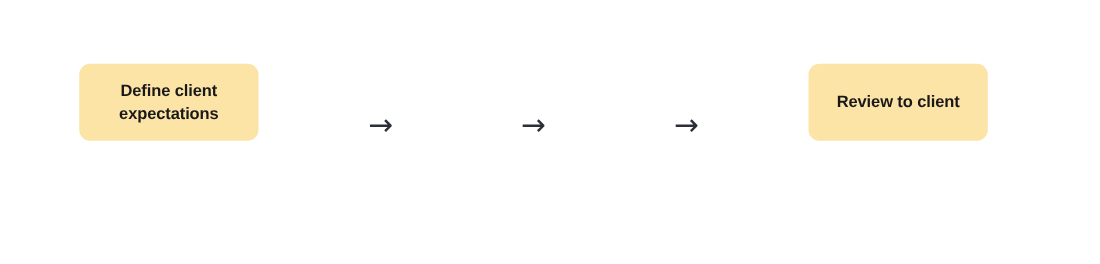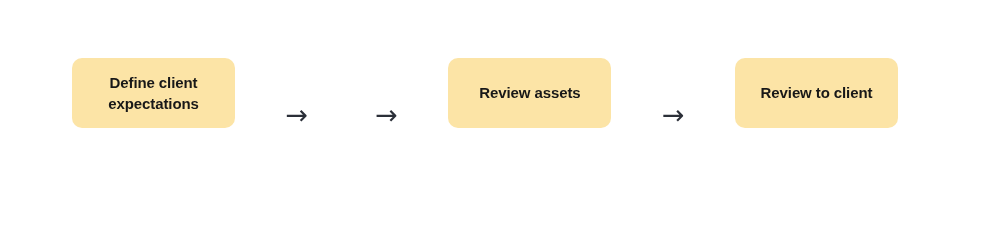--- a/index.html
+++ b/index.html
@@ -74,23 +74,20 @@
     <div class="flow-node">
       <span class="flow-node-label">Define client
 expectations</span>
     </div>
 
     <div class="flow-arrow">→</div>
 
 
     <div class="flow-arrow">→</div>
 
-    <div class="flow-node">
-      <span class="flow-node-label">Review assets</span>
-    </div>
 
     <div class="flow-arrow">→</div>
 
     <div class="flow-node">
       <span class="flow-node-label">Review to client</span>
     </div>
 
   </div>
 </div>
 

